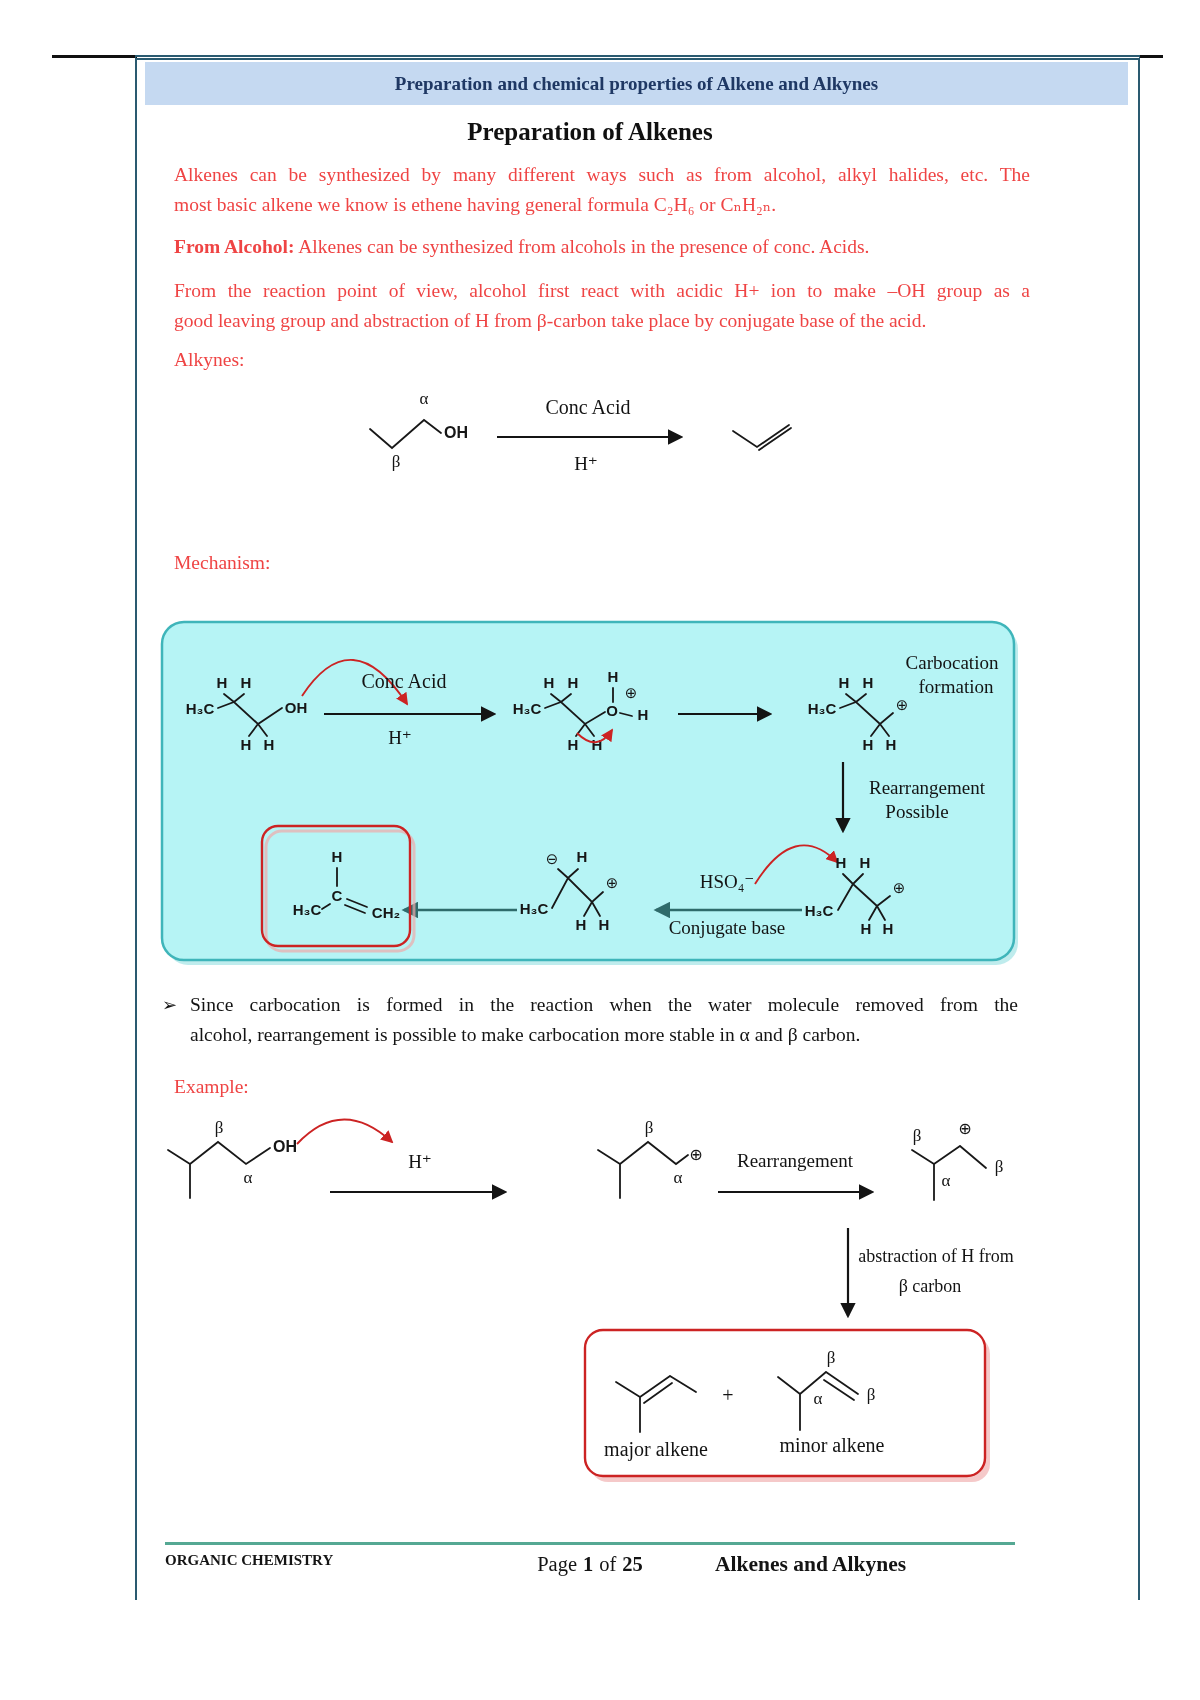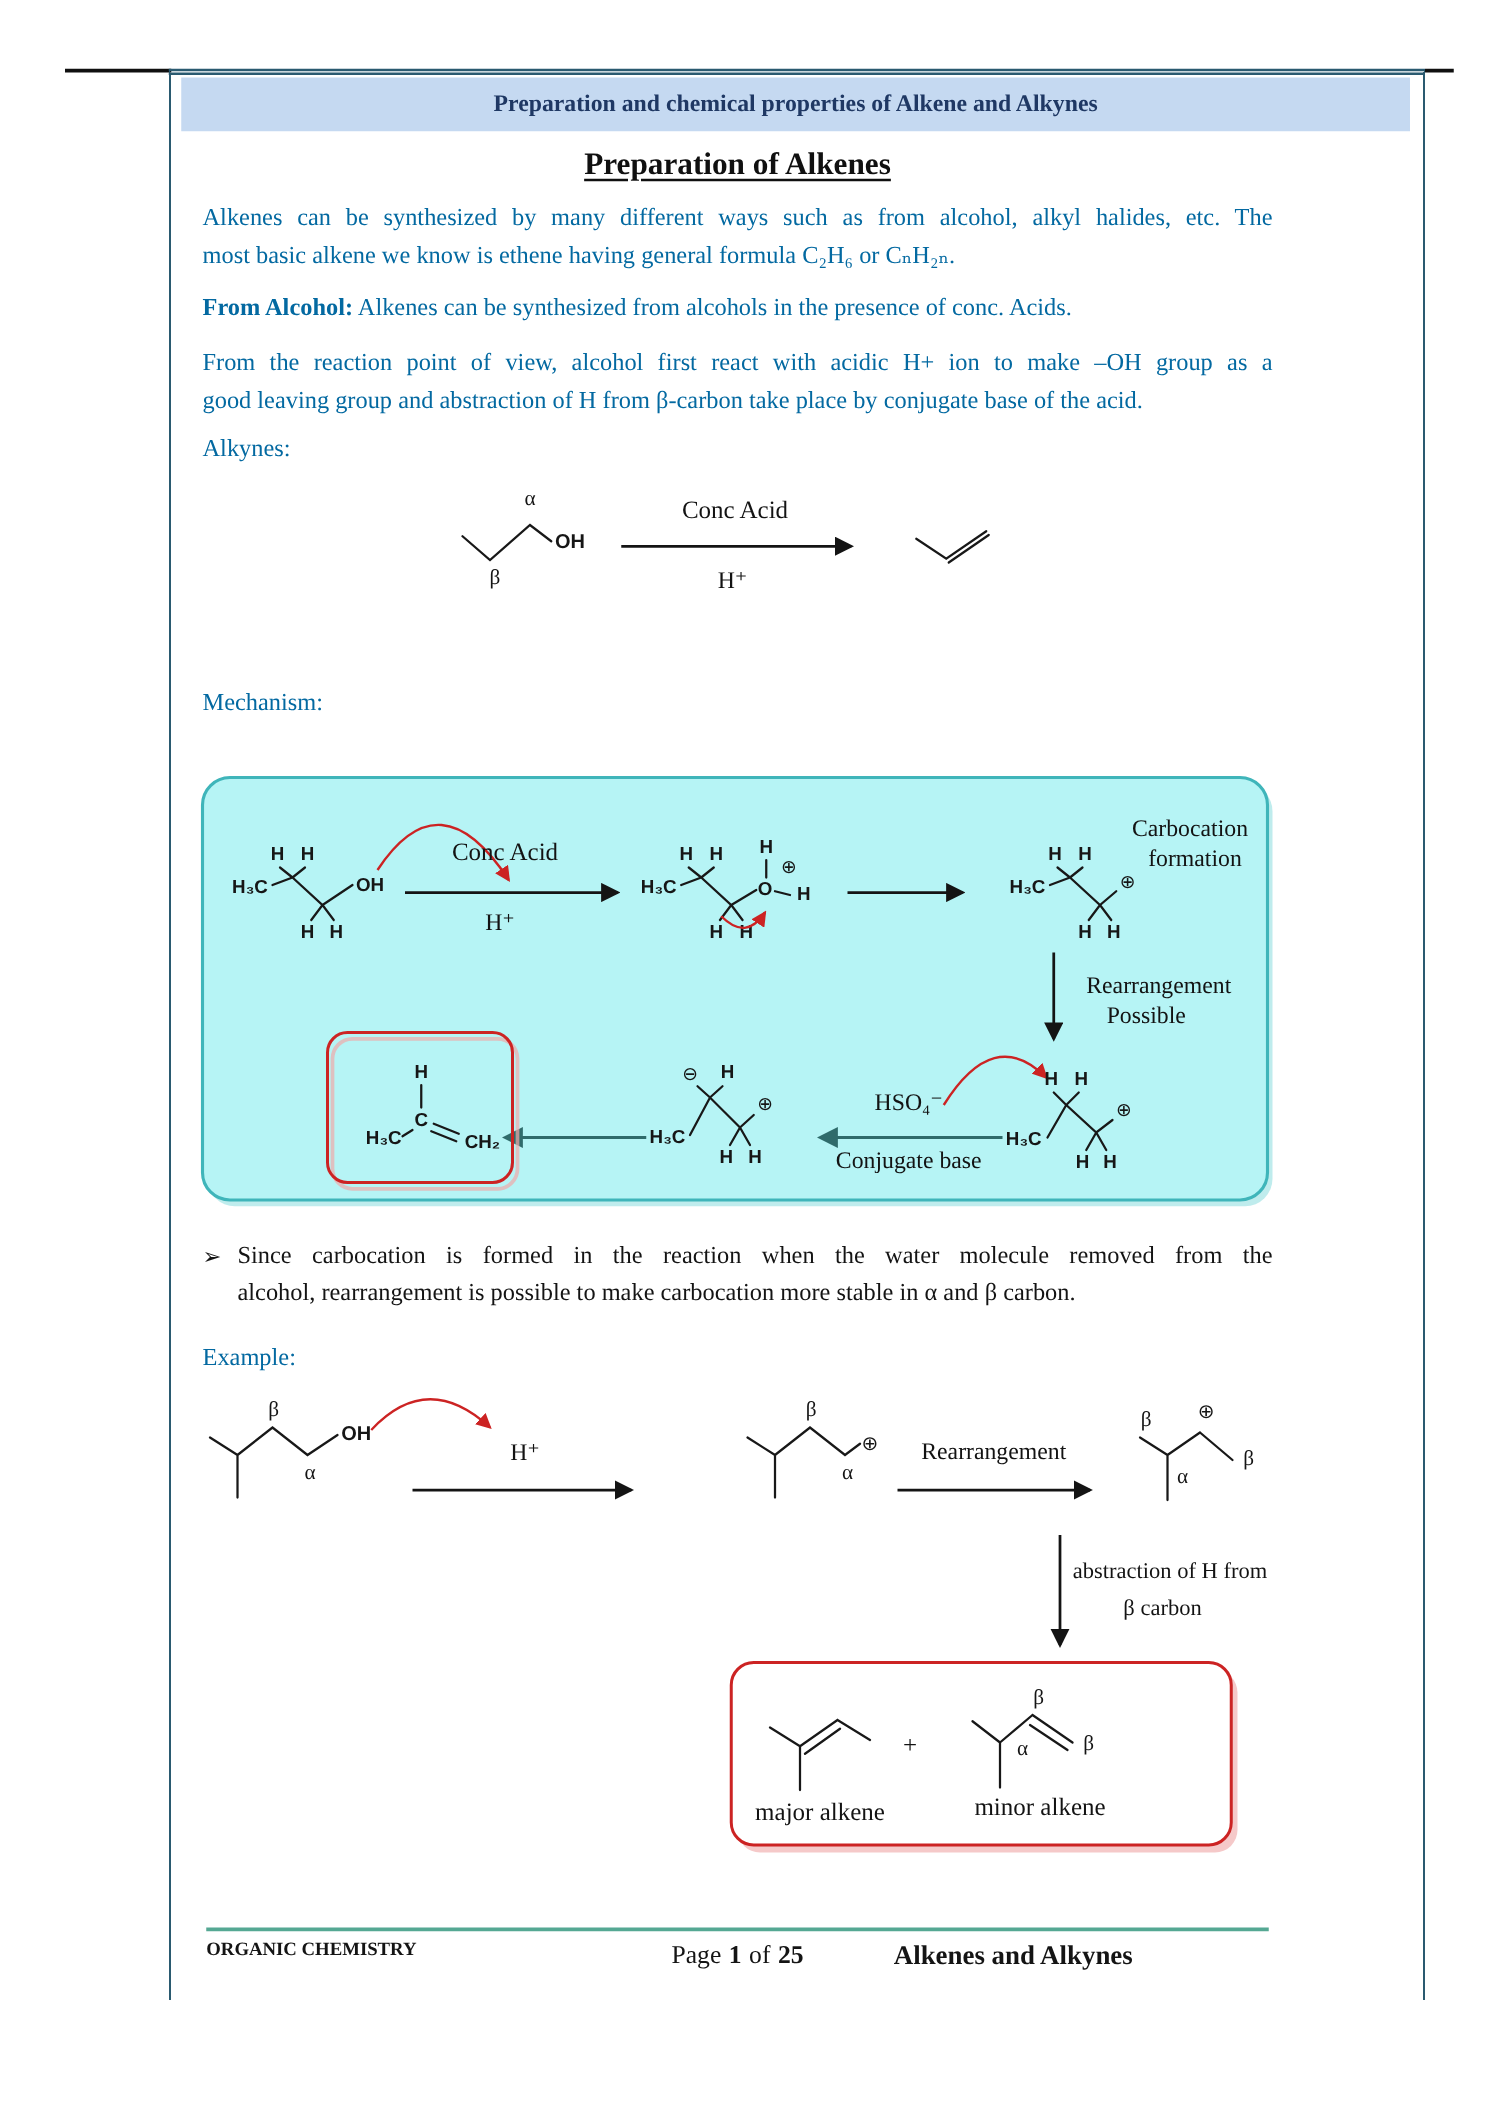--- a/index.html
+++ b/index.html
@@ -8,22 +8,22 @@
   .page{position:absolute;left:0;top:0;width:1200px;height:1600px;background:#ffffff;overflow:hidden}
   .rule{position:absolute;background:#101010}
   .frame{position:absolute;left:135px;top:55px;width:1005px;height:1587px;
          border:2px solid var(--frame-border,#2a5a70);
          border-top:5px double var(--frame-border,#2a5a70);background:transparent}
   .header-band{position:absolute;left:145px;top:62px;width:983px;height:43px;
          background:var(--header-band,#c5d9f1);display:flex;align-items:center;justify-content:center;
          font-weight:bold;font-size:19px;color:var(--header-text,#1f3864)}
   .doc-title{position:absolute;left:165px;top:118px;width:850px;text-align:center;
          font-size:25px;font-weight:bold;color:#101010}
-  .doc-title .u{text-decoration:underline;text-underline-offset:4px;text-decoration-thickness:2px}
-  .para{position:absolute;left:162px;width:856px;font-size:19.5px;line-height:30px;color:#0369a1}
+  .doc-title .u{text-underline-offset:4px;text-decoration-thickness:2px}
+  .para{position:absolute;left:174px;width:856px;font-size:19.5px;line-height:30px;color:#ef4444}
   .jline{text-align:justify;text-align-last:justify}
   .b{font-weight:bold}
   .bullet-marker{position:absolute;left:162px;top:990px;font-size:18px;line-height:30px}
   .bullet-text{position:absolute;left:190px;top:990px;width:828px;font-size:19.5px;line-height:30px}
   .sep{position:absolute;left:165px;top:1542px;width:850px;height:3px;background:var(--footer-line,#55a893)}
   .footer-left{position:absolute;left:165px;top:1552px;font-size:15px;font-weight:bold}
   .footer-center{position:absolute;left:465px;top:1553px;width:250px;text-align:center;font-size:20.5px}
   .footer-center span{margin:4px 3px}
   .footer-right{position:absolute;left:715px;top:1552px;width:300px;text-align:left;font-size:21.5px;font-weight:bold}
   .hydro{position:absolute;left:165px;top:1600px;width:850px;

